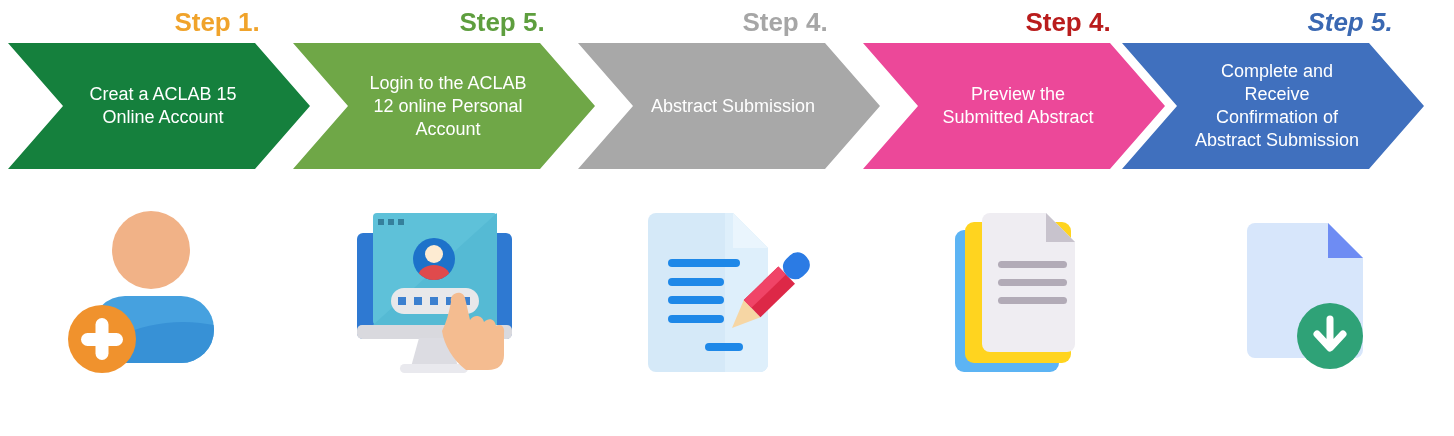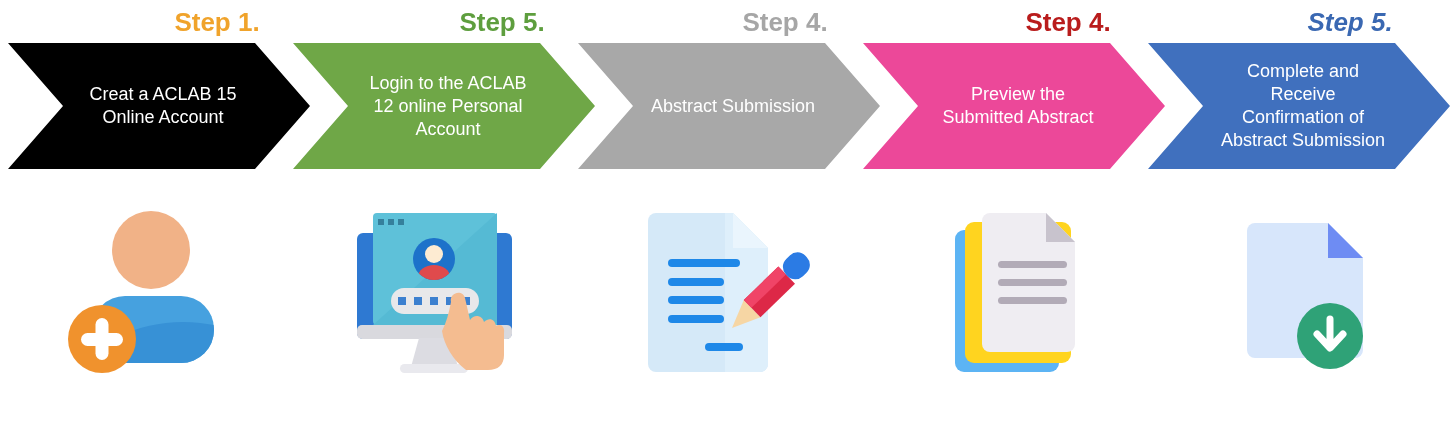--- a/index.html
+++ b/index.html
@@ -42,21 +42,21 @@
     white-space: pre-line;
   }
   .icon { position: absolute; }
 </style>
 </head>
 <body>
 
 <div class="canvas">
 
   <div class="step-label" style="left: 142px; color: rgb(240, 163, 43);">Step 1.</div>
-  <div class="arrow" style="left: 8px; background-color: #000000;">
+  <div class="arrow" style="left: 8px; background-color: #15803d;">
     <div class="arrow-text">Creat a ACLAB 15
 Online Account</div>
   </div>
   <svg class="icon" style="left:65px; top:208px" width="165" height="168" viewBox="0 0 165 168">
     <circle cx="86" cy="42" r="39" fill="#F1B287"></circle>
     <clipPath id="bodyClip">
         <rect x="27" y="88" width="122" height="67" rx="33"></rect>
       </clipPath>
     <rect x="27" y="88" width="122" height="67" rx="33" fill="#46A1DF"></rect>
     <ellipse clip-path="url(#bodyClip)" cx="118" cy="162" rx="88" ry="48" fill="#3791D6"></ellipse>
@@ -132,21 +132,21 @@
     <rect x="12" y="22" width="104" height="142" rx="9" fill="#5CB4F4"></rect>
     <rect x="22" y="14" width="106" height="141" rx="9" fill="#FFD41F"></rect>
     <path d="M47,5 H103 L132,34 V136 a8,8 0 0 1 -8,8 H47 a8,8 0 0 1 -8,-8 V13 a8,8 0 0 1 8,-8 Z" fill="#EFEDF2"></path>
     <polygon points="103,5 132,34 103,34" fill="#C8C3CD"></polygon>
     <rect x="55" y="53" width="69" height="7" rx="3.5" fill="#B2ABB7"></rect>
     <rect x="55" y="71" width="69" height="7" rx="3.5" fill="#B2ABB7"></rect>
     <rect x="55" y="89" width="69" height="7" rx="3.5" fill="#B2ABB7"></rect>
   </svg>
 
   <div class="step-label" style="left: 1275px; color: rgb(58, 104, 178); font-style: italic;">Step 5.</div>
-  <div class="arrow" style="left: 1148px; background-color: rgb(64, 112, 190);">
+  <div class="arrow" style="left: 1122px; background-color: rgb(64, 112, 190);">
     <div class="arrow-text">Complete and
 Receive
 Confirmation of
 Abstract Submission</div>
   </div>
   <svg class="icon" style="left:1233px; top:215px" width="145" height="158" viewBox="0 0 145 158">
     <path d="M22,8 H95 L130,43 V135 a8,8 0 0 1 -8,8 H22 a8,8 0 0 1 -8,-8 V16 a8,8 0 0 1 8,-8 Z" fill="#D7E6FB"></path>
     <polygon points="95,8 130,43 95,43" fill="#6E8CF3"></polygon>
     <circle cx="97" cy="121" r="33" fill="#2FA277"></circle>
     <path d="M97,104 V131 M84,119 L97,133 L110,119" fill="none" stroke="#ffffff" stroke-width="7" stroke-linecap="round" stroke-linejoin="round"></path>

